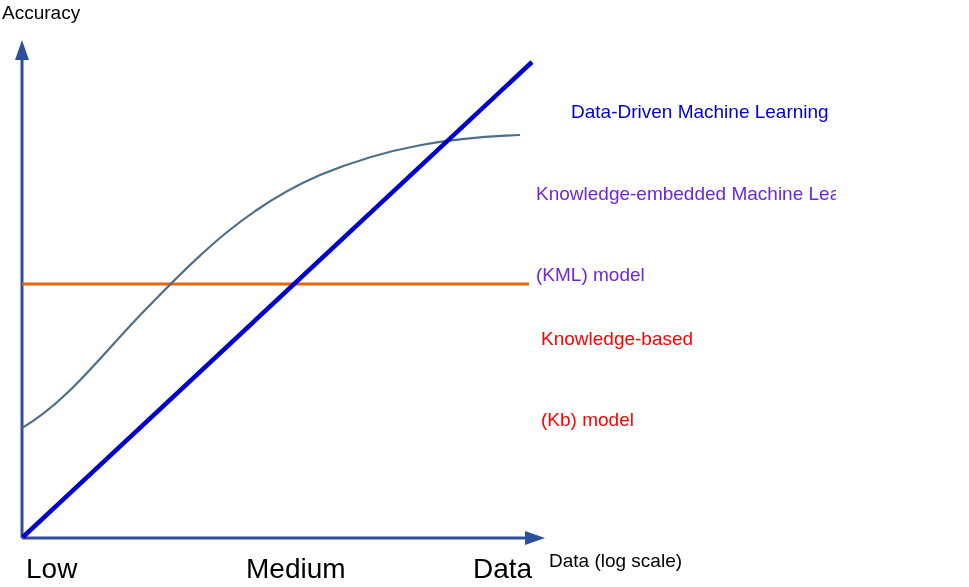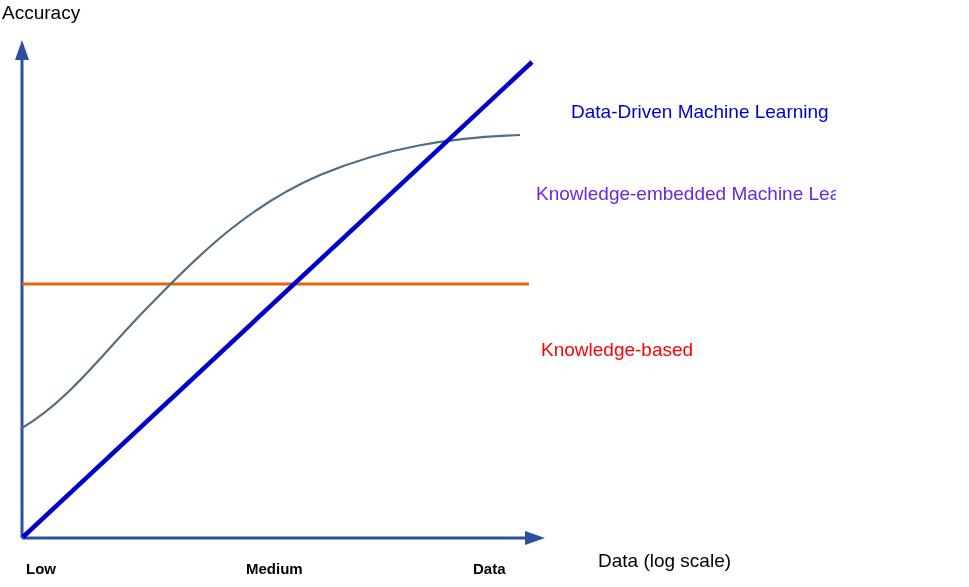--- a/index.html
+++ b/index.html
@@ -28,22 +28,22 @@
     position: absolute;
     font-size: 19px;
     line-height: 25px;
     white-space: pre;
     color: #000000;
   }
   .axis-title {
     font-size: 19px;
   }
   .tick-label {
-    font-size: 15px;
-    font-weight: bold;
+    font-size: 28px;
+    font-weight: normal;
   }
   .legend {
     font-size: 19px;
     line-height: 27px;
   }
   .legend-ddml { color: #0000CC; margin-left: 28px; }
   .legend-kml  { color: #6d28d9; }
   .legend-kb   { color: #FF0000; }
 </style>
 </head>
@@ -65,31 +65,33 @@
 
     <line x1="22" y1="284" x2="529" y2="284" stroke="#E8640A" stroke-width="3"></line>
 
     <path d="M 22,428 C 70,400 105,350 150,305 C 200,253 250,205 320,175 C 390,146 450,138 520,135" fill="none" stroke="#4E6E87" stroke-width="2.2"></path>
 
     <line x1="23" y1="537" x2="532" y2="62" stroke="#0000CC" stroke-width="4.5"></line>
   </svg>
 
   <div class="lbl axis-title" style="left:2px; top:0px;">Accuracy</div>
 
-  <div class="lbl axis-title" style="left:598px; top:548px;">Data (log scale)</div>
+  <div class="lbl axis-title" style="left:549px; top:548px;">Data (log scale)</div>
 
   <div class="lbl tick-label" style="left:26px; top:556px;">Low</div>
   <div class="lbl tick-label" style="left:246px; top:556px;">Medium</div>
   <div class="lbl tick-label" style="left:473px; top:556px;">Data</div>
 
   <div class="lbl legend legend-ddml" style="left:543px; top:44px;">
     <div>Data-Driven Machine Learning</div>
   </div>
 
   <div class="lbl legend legend-kml" style="left:536px; top:126px;">
     <div>Knowledge-embedded Machine Learning</div>
+    <div>(KML) model</div>
   </div>
 
-  <div class="lbl legend legend-kb" style="left:541px; top:282px;">
+  <div class="lbl legend legend-kb" style="left:541px; top:271px;">
     <div>Knowledge-based</div>
+    <div>(Kb) model</div>
   </div>
 
 </div>
 
 </body></html>

